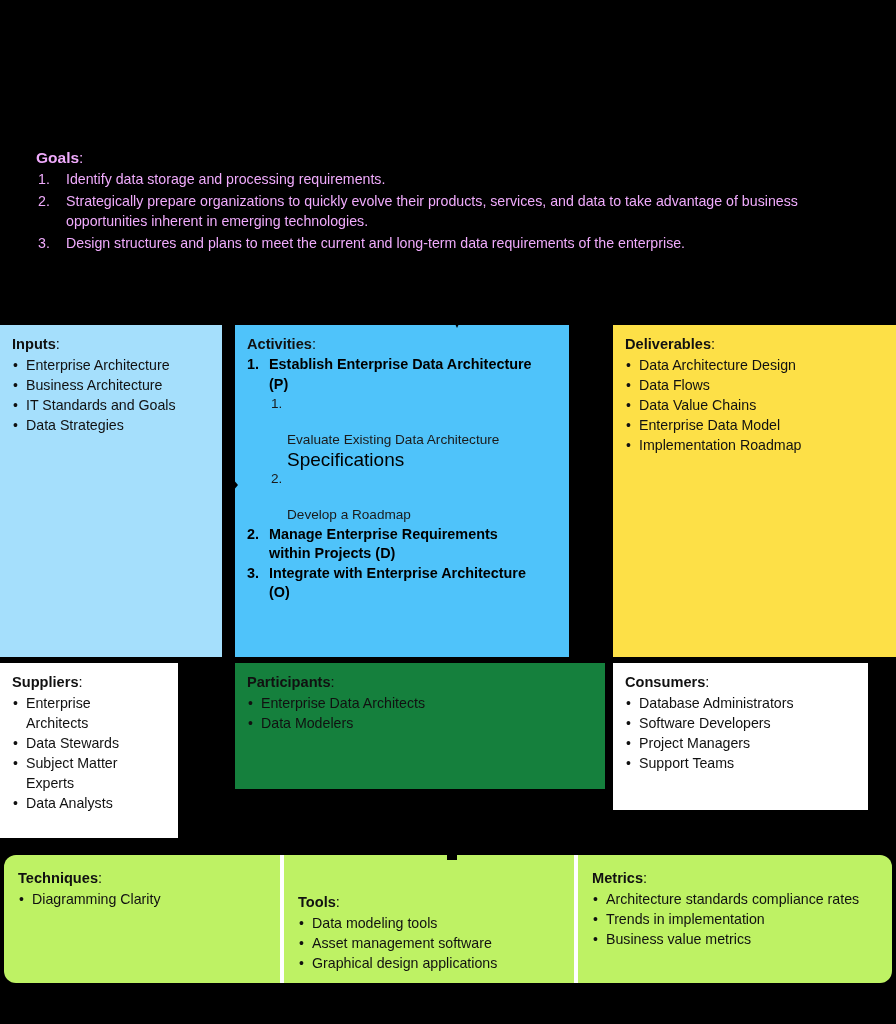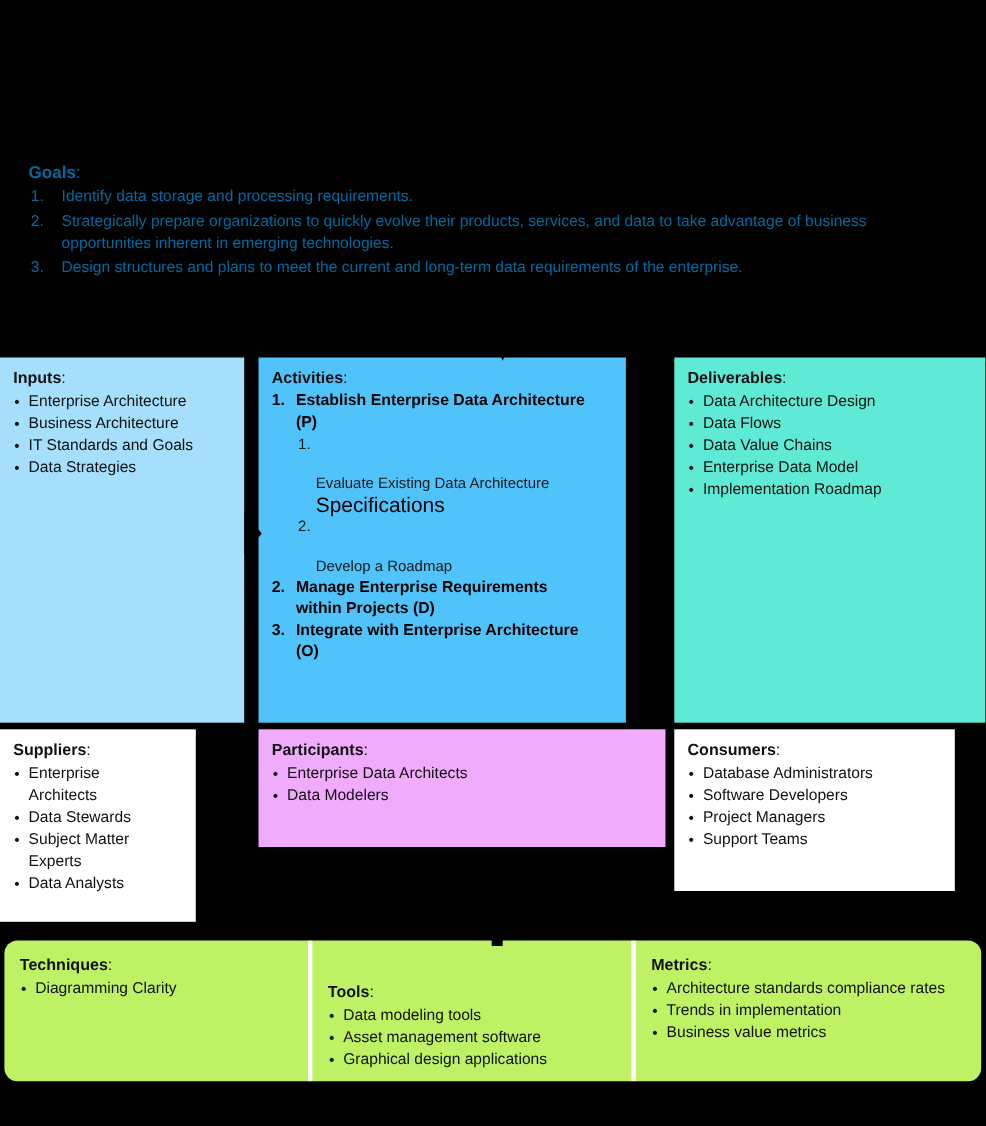--- a/index.html
+++ b/index.html
@@ -19,24 +19,24 @@
     position: absolute;
     left: 0; top: 0;
     width: 896px;
     height: 1024px;
     background: #000000;
   }
 
   
   #goals-block {
     position: absolute;
-    left: 26px;
+    left: 36px;
     top: 148px;
     width: 846px;
-    color: #0369a1;
+    color: #f0abfc;
   }
   #goals-title {
     font-size: 15.5px;
     font-weight: bold;
     line-height: 19px;
     margin-bottom: 2px;
   }
   #goals-title .colon { font-weight: normal; }
   .goal-item {
     display: flex;
@@ -83,24 +83,24 @@
   .bullets li::before {
     content: "\2022";
     position: absolute;
     left: 1px;
     top: -0.5px;
     font-size: 14px;
   }
 
   #box-inputs        { left: 0px;   top: 325px; width: 222px; height: 332px; background: #a5dffc; }
   #box-activities    { left: 235px; top: 325px; width: 334px; height: 332px; background: #4fc3fa; }
-  #box-deliverables  { left: 613px; top: 325px; width: 283px; height: 332px; background: #5eead4; }
+  #box-deliverables  { left: 613px; top: 325px; width: 283px; height: 332px; background: #fde047; }
 
   #box-suppliers     { left: 0px;   top: 663px; width: 178px; height: 175px; background: #ffffff; }
-  #box-participants  { left: 235px; top: 663px; width: 370px; height: 107px; background: #f0abfc; }
+  #box-participants  { left: 235px; top: 663px; width: 370px; height: 126px; background: #15803d; }
   #box-consumers     { left: 613px; top: 663px; width: 255px; height: 147px; background: #ffffff; }
 
   
   #activities-list {
     list-style: none;
     margin: 0;
     padding: 0;
   }
   .act-item {
     display: flex;

